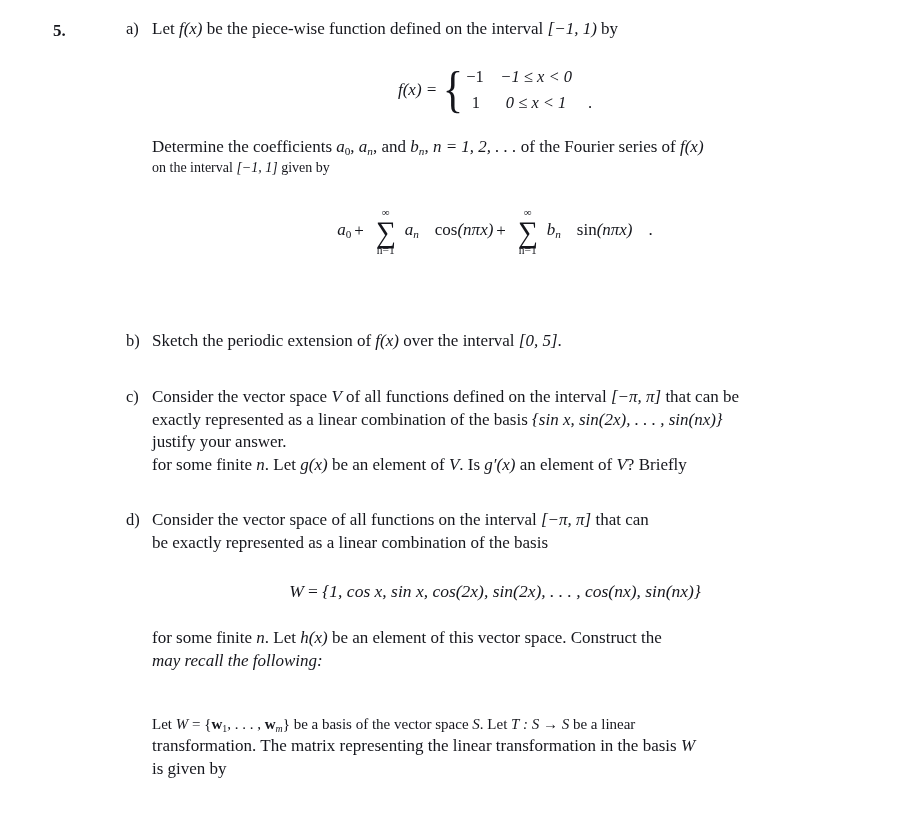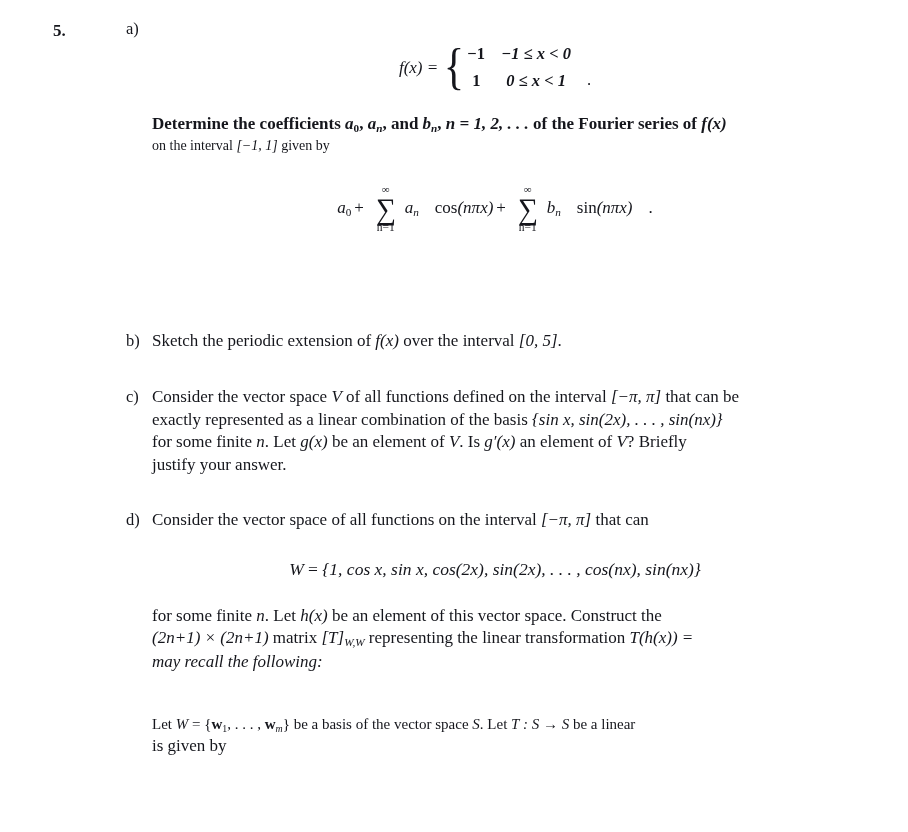--- a/index.html
+++ b/index.html
@@ -103,21 +103,20 @@
     font-weight: 300;
     transform: scaleX(0.85);
     margin: 0 1px 0 1px;
     position: relative;
     top: -1px;
   }
   .piece-rows {
     display: inline-block;
     vertical-align: middle;
     font-size: 16.5px;
-    font-weight: bold;
   }
   .piece-row {
     display: block;
     line-height: 1.62;
     white-space: nowrap;
   }
   .piece-val {
     display: inline-block;
     min-width: 34px;
     text-align: left;
@@ -183,32 +182,35 @@
 <div class="page">
 
   <div class="qnum">5.</div>
 
   <div class="parts">
 
     <div class="part" style="min-height:262px;">
       <span class="part-label">a)</span>
       <div class="part-body">
 
+        <div class="ptext nojust" style="font-size:17px;">
+          <span>Let </span><span class="mi">f</span><span class="mi">(x)</span><span> be the piece-wise function defined on the interval </span><span class="mi">[−1, 1)</span><span> by</span>
+        </div>
 
         <div class="gap-a"></div>
 
         <div class="displaymath" style="padding:9px 0 6px 0;">
           <span class="piece-wrap">
             <span class="piece-lhs"><span class="mi">f</span><span class="mi">(x) =</span></span><span class="brace">{</span><span class="piece-rows"><span class="piece-row"><span class="piece-val">−1</span><span class="piece-cond mi">−1 ≤ x &lt; 0</span></span><span class="piece-row"><span class="piece-val">1</span><span class="piece-cond mi">0 ≤ x &lt; 1</span></span></span><span class="piece-trail">.</span>
           </span>
         </div>
 
         <div class="gap-b"></div>
 
-        <div class="ptext nojust" style="font-size:17px;font-weight:bold;">
+        <div class="ptext nojust" style="font-size:17px;">
           <span>Determine the coefficients </span><span class="mi">a</span><sub class="sn">0</sub><span>, </span><span class="mi">a</span><sub class="s">n</sub><span>, and </span><span class="mi">b</span><sub class="s">n</sub><span>, </span><span class="mi">n = 1, 2, . . .</span><span> of the Fourier series of </span><span class="mi">f</span><span class="mi">(x)</span>
         </div>
 
         <div class="ptext nojust" style="font-size:14px;">
           <span>on the interval </span><span class="mi">[−1, 1]</span><span> given by</span>
         </div>
 
         <div class="displaymath" style="padding:29px 0 0 0;">
           <span class="sumexpr">
             <span class="sum-inline"><span class="mi">a</span><sub class="sn">0</sub></span><span class="sum-inline op">+</span><span class="sumop"><span class="lim-top">∞</span><span class="sigma">∑</span><span class="lim-bot">n=1</span></span><span class="sum-inline"><span class="mi">a</span><sub class="s">n</sub><span class="mup" style="padding-left:3px;">cos</span><span class="mi">(nπx)</span></span><span class="sum-inline op">+</span><span class="sumop"><span class="lim-top">∞</span><span class="sigma">∑</span><span class="lim-bot">n=1</span></span><span class="sum-inline"><span class="mi">b</span><sub class="s">n</sub><span class="mup" style="padding-left:3px;">sin</span><span class="mi">(nπx)</span><span class="mup" style="padding-left:3px;">.</span></span>
@@ -229,53 +231,54 @@
 
     <div class="part" style="margin-top:33px;">
       <span class="part-label">c)</span>
       <div class="part-body">
         <div class="ptext nojust" style="font-size:17px;">
           <span>Consider the vector space </span><span class="mi">V</span><span> of all functions defined on the interval </span><span class="mi">[−π, π]</span><span> that can be</span>
         </div>
         <div class="ptext nojust" style="font-size:17px;">
           <span>exactly represented as a linear combination of the basis </span><span class="mi">{sin x, sin(2x), . . . , sin(nx)}</span>
         </div>
+        <div class="ptext nojust" style="font-size:17px;">justify your answer.</div>
         <div class="ptext nojust" style="font-size:17px;">
           <span>for some finite </span><span class="mi">n</span><span>. Let </span><span class="mi">g</span><span class="mi">(x)</span><span> be an element of </span><span class="mi">V</span><span>. Is </span><span class="mi">g′</span><span class="mi">(x)</span><span> an element of </span><span class="mi">V</span><span>? Briefly</span>
         </div>
-        <div class="ptext nojust" style="font-size:17px;">justify your answer.</div>
       </div>
     </div>
 
     <div class="part" style="margin-top:32px;">
       <span class="part-label">d)</span>
       <div class="part-body">
         <div class="ptext nojust" style="font-size:17px;">
           <span>Consider the vector space of all functions on the interval </span><span class="mi">[−π, π]</span><span> that can</span>
         </div>
+        <div class="ptext nojust" style="font-size:17px;">be exactly represented as a linear combination of the basis</div>
 
         <div class="displaymath dm-w" style="padding:26px 0 24px 0;">
           <span class="mi">W</span><span> = </span><span class="mi">{1, cos x, sin x, cos(2x), sin(2x), . . . , cos(nx), sin(nx)}</span>
         </div>
 
         <div class="ptext nojust" style="font-size:17px;">
           <span>for some finite </span><span class="mi">n</span><span>. Let </span><span class="mi">h</span><span class="mi">(x)</span><span> be an element of this vector space. Construct the</span>
-        </div>
-        <div class="ptext nojust" style="font-size:17px;">
-          <span class="mi">(2n+1) × (2n+1)</span><span> matrix </span><span class="mi">[T]</span><sub class="s">W,W</sub><span> representing the linear transformation </span><span class="mi">T(h(x)) =</span>
         </div>
         <div class="ptext nojust" style="font-size:17px;font-style:italic;">may recall the following:</div>
       </div>
     </div>
 
     <div class="part" style="margin-top:41px;">
       <div class="part-body" style="margin-left:26px;">
         <div class="ptext nojust" style="font-size:15px;">
           <span>Let </span><span class="mi">W</span><span> = {</span><span class="mb">w</span><sub class="sn">1</sub><span>, . . . , </span><span class="mb">w</span><sub class="s">m</sub><span>}</span><span> be a basis of the vector space </span><span class="mi">S</span><span>. Let </span><span class="mi">T : S → S</span><span> be a linear</span>
         </div>
+        <div class="ptext nojust" style="font-size:17px;">
+          <span>transformation. The matrix representing the linear transformation in the basis </span><span class="mi">W</span>
+        </div>
         <div class="ptext nojust" style="font-size:17px;">is given by</div>
 
         <div class="displaymath dm-t" style="padding:7px 0 0 0;">
           
         </div>
       </div>
     </div>
 
   </div>
 </div>

